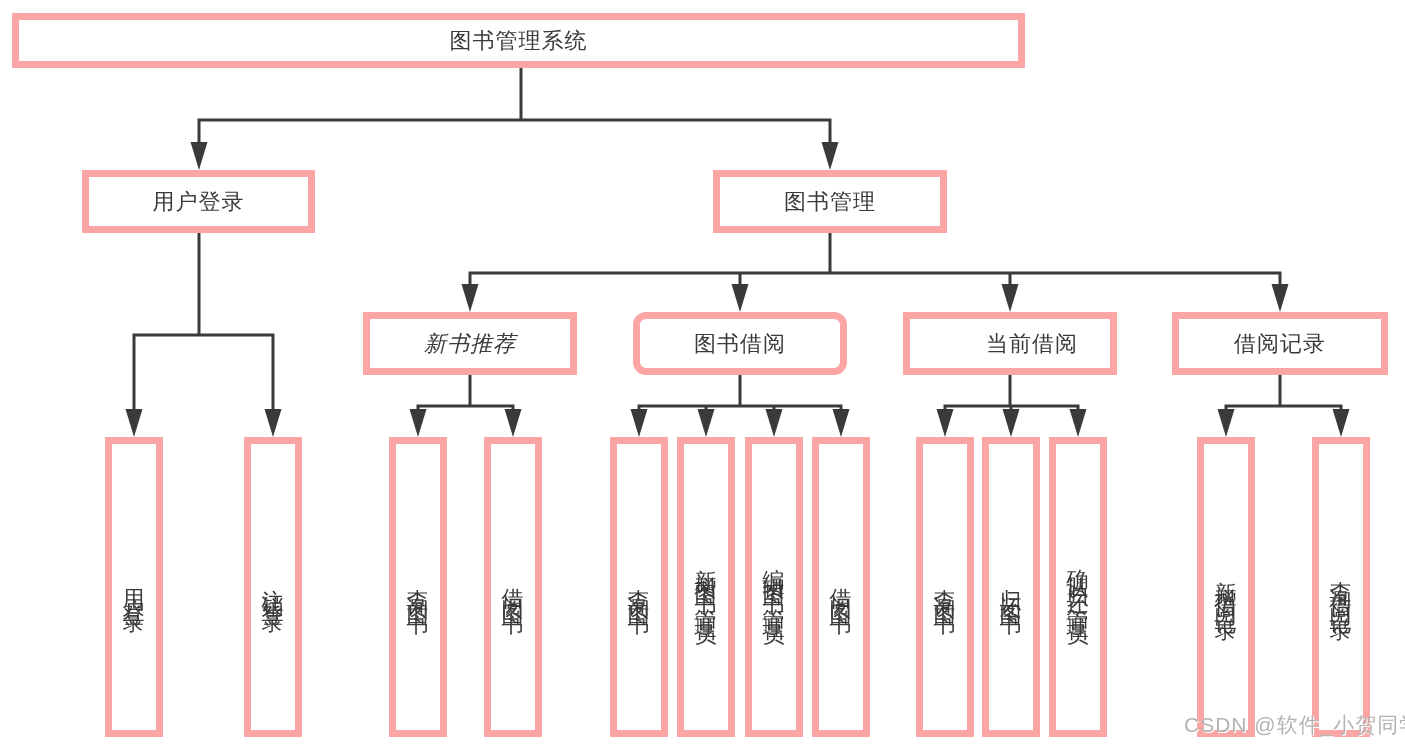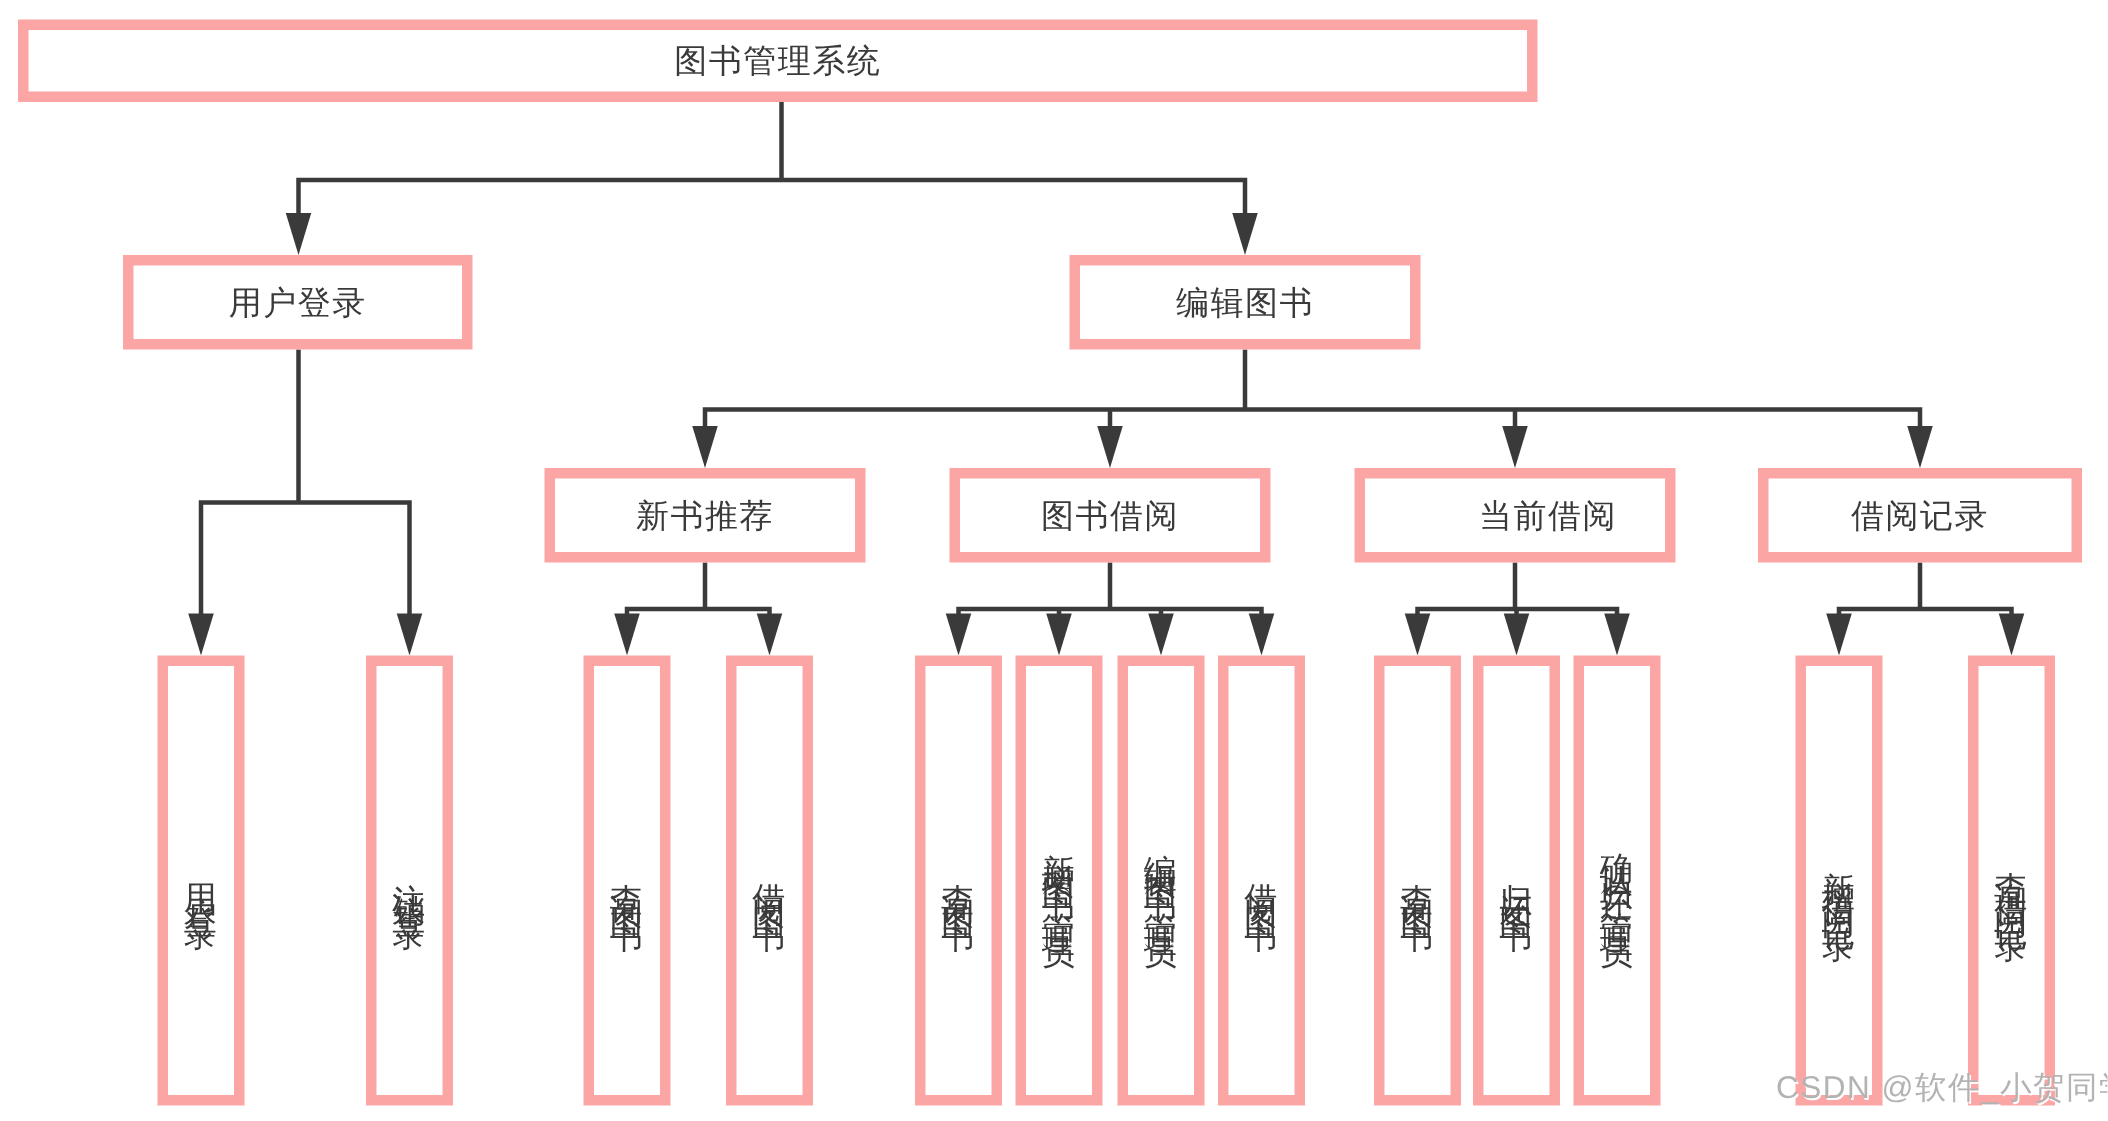--- a/index.html
+++ b/index.html
@@ -93,24 +93,24 @@
       <use href="#arw" transform="translate(1011,437)"></use>
       <use href="#arw" transform="translate(1078,437)"></use>
       <use href="#arw" transform="translate(1226,437)"></use>
       <use href="#arw" transform="translate(1341,437)"></use>
     </g>
   </svg>
 
   <div class="box" style="left:12px; top:13px; width:1013px; height:55px;">图书管理系统</div>
 
   <div class="box" style="left:82px; top:170px; width:233px; height:63px;">用户登录</div>
-  <div class="box" style="left:713px; top:170px; width:234px; height:63px;">编辑图书</div>
+  <div class="box" style="left:713px; top:170px; width:234px; height:63px;">图书管理</div>
 
-  <div class="box" style="left:363px; top:312px; width:214px; height:63px;">新书推荐</div>
-  <div class="box" style="left:633px; top:312px; width:214px; height:63px;">图书借阅</div>
+  <div class="box" style="left:363px; top:312px; width:214px; height:63px;font-style:italic;">新书推荐</div>
+  <div class="box" style="left:633px; top:312px; width:214px; height:63px;border-radius:13px;">图书借阅</div>
   <div class="box" style="left:903px; top:312px; width:214px; height:63px;padding-left:44px;">当前借阅</div>
   <div class="box" style="left:1172px; top:312px; width:216px; height:63px;">借阅记录</div>
 
   <div class="box vbox" style="left:105px; top:437px; width:58px; height:300px;">用户登录</div>
   <div class="box vbox" style="left:244px; top:437px; width:58px; height:300px;">注销登录</div>
 
   <div class="box vbox" style="left:389px; top:437px; width:58px; height:300px;">查询图书</div>
   <div class="box vbox" style="left:484px; top:437px; width:58px; height:300px;">借阅图书</div>
 
   <div class="box vbox" style="left:610px; top:437px; width:58px; height:300px;">查询图书</div>

